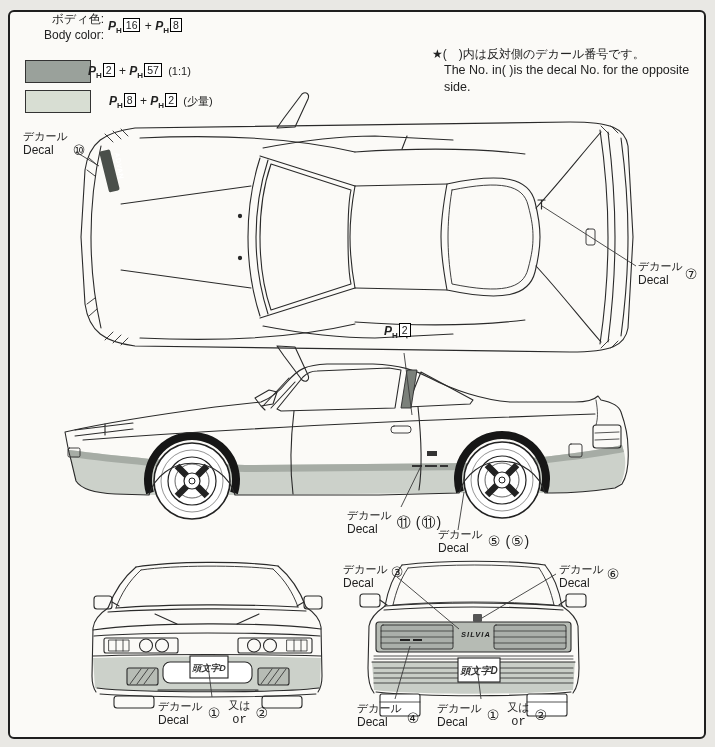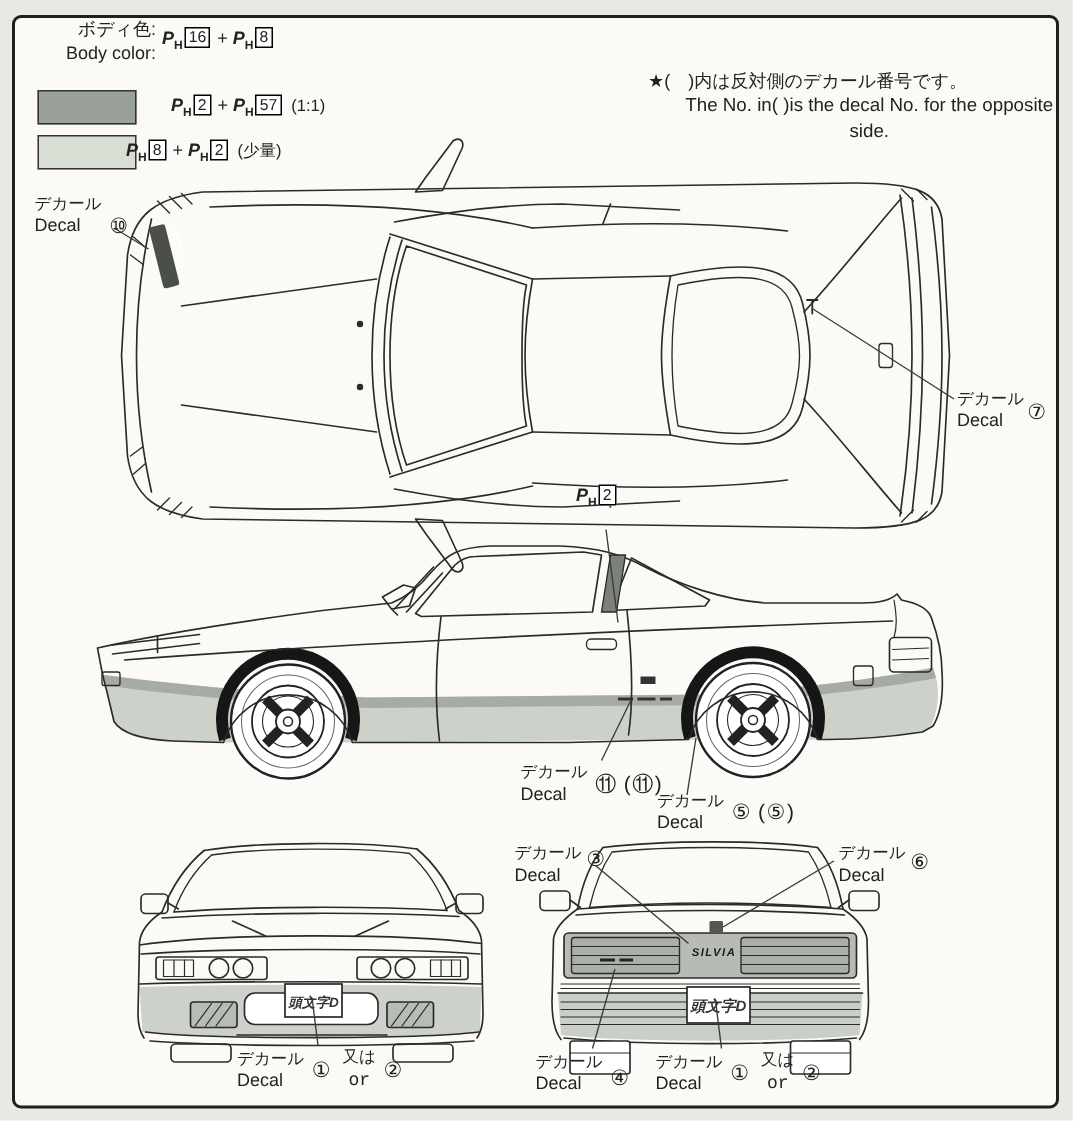--- a/index.html
+++ b/index.html
@@ -10,21 +10,21 @@
   
   .legend-title{left:18px;top:12px;width:86px;text-align:right;font-size:12px;line-height:1.3;}
   .phf{white-space:nowrap;font-size:12px;}
   .phf .p{font-weight:bold;font-style:italic;font-size:12px;}
   .phf sub{font-size:8px;font-weight:bold;}
   .nbox{display:inline-block;border:1px solid #000000;font-size:10.5px;line-height:12px;padding:0 2px;margin:0 1px;background:#fff;vertical-align:1px;}
   .mixnote{font-size:11px;margin-left:2px;}
   .swatch{width:64px;height:21px;border:1px solid #333;}
   
   .note{left:432px;top:2px;font-size:12px;line-height:1.35;margin-top:44px;}
-  .note .en{font-size:12.5px;text-align:center;}
+  .note .en{font-size:12.5px;}
   
   .dlabel{display:flex;align-items:flex-start;font-size:11px;line-height:1.3;white-space:nowrap;}
   .dlabel .en{font-size:12px;}
   .circ{font-size:14px;line-height:1;}
   .circs{margin-left:5px;padding-top:5px;letter-spacing:1px;}
   .gap{margin-left:7px;font-family:Liberation Mono, monospace;}
   svg{position:absolute;overflow:visible;}
   svg text{font-family:"Liberation Sans","DejaVu Sans",sans-serif;}
   .leaders{pointer-events:none;}
 </style>
@@ -38,29 +38,29 @@
     <div>ボディ色:</div>
     <div>Body color:</div>
   </div>
   <div class="abs phf" style="left:108px;top:18px;">
     <span class="p">P</span><sub>H</sub><span class="nbox">16</span>
     <span>+</span>
     <span class="p">P</span><sub>H</sub><span class="nbox">8</span>
   </div>
 
   <div class="abs swatch" style="left:25px;top:60px;background:#9aa19b;"></div>
-  <div class="abs phf" style="left:114px;top:63px;">
+  <div class="abs phf" style="left:88px;top:63px;">
     <span class="p">P</span><sub>H</sub><span class="nbox">2</span>
     <span>+</span>
     <span class="p">P</span><sub>H</sub><span class="nbox">57</span>
     <span class="mixnote">(1:1)</span>
   </div>
 
   <div class="abs swatch" style="left:25px;top:90px;background:#d8ded3;"></div>
-  <div class="abs phf" style="left:84px;top:93px;">
+  <div class="abs phf" style="left:109px;top:93px;">
     <span class="p">P</span><sub>H</sub><span class="nbox">8</span>
     <span>+</span>
     <span class="p">P</span><sub>H</sub><span class="nbox">2</span>
     <span class="mixnote">(少量)</span>
   </div>
 
   <div class="abs note">
     <div class="ja">★(　)内は反対側のデカール番号です。</div>
     <div class="en" style="padding-left:12px;">The No. in(  )is the decal No. for the opposite side.</div>
   </div>

